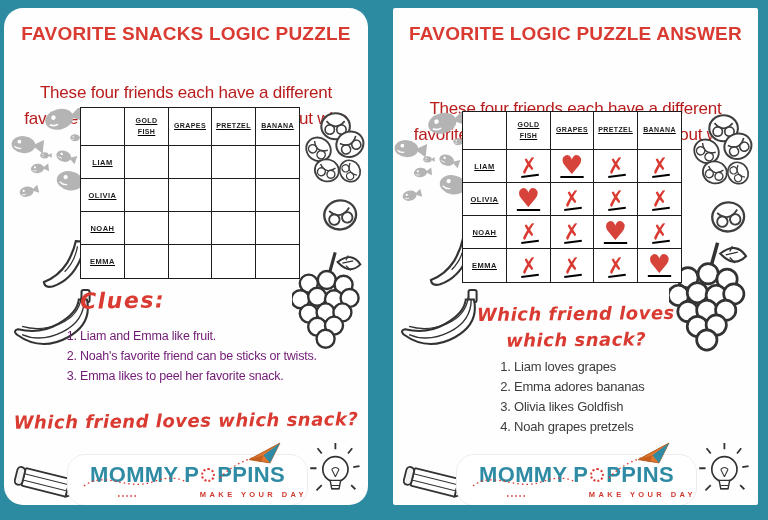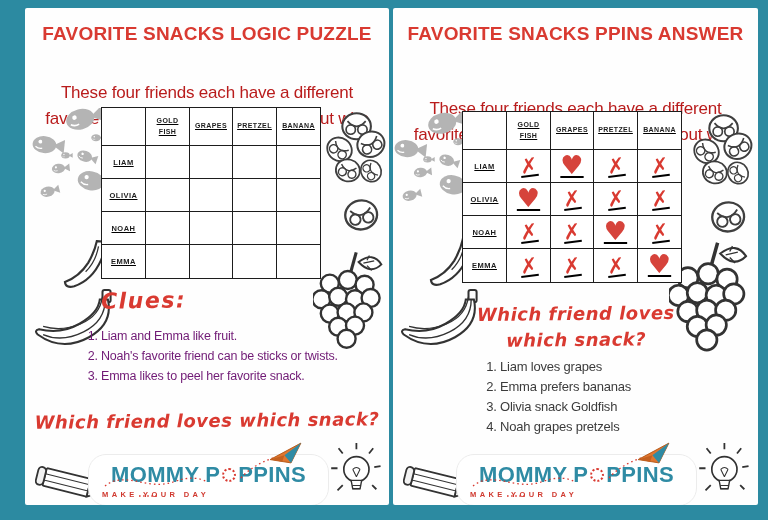--- a/index.html
+++ b/index.html
@@ -1,20 +1,20 @@
 <!DOCTYPE html>
 <html><head>
 <meta charset="utf-8">
 <style>
   * { margin:0; padding:0; box-sizing:border-box; }
   html,body { width:768px; height:520px; }
   body { background:#2c8aa1; font-family:"Liberation Sans",sans-serif; position:relative; overflow:hidden; }
 
   .page { position:absolute; top:8px; width:364px; height:497px; background:#fefefe; border-radius:2px; overflow:hidden; }
-  .page.pleft  { left:25px; }
+  .page.pleft  { left:4px;border-radius:19px; }
   .page.pright { left:393px; width:365px; }
 
   .title { position:absolute; top:15px; width:100%; text-align:center; color:#d93a31;
            font-weight:bold; font-size:19px; letter-spacing:0.2px; }
   .subtitle { position:absolute; left:14px; right:14px; text-align:center; color:#b91c1c;
               font-size:17px; line-height:1.55; letter-spacing:-0.2px;margin-top:28px; }
   .page.pleft  .subtitle { top:44px; }
   .page.pright .subtitle { top:60px; }
 
   .grid { position:absolute; display:grid; background:#fff;
@@ -33,27 +33,27 @@
   .cell.mark-x span{ display:inline-block; transform:rotate(-7deg); }
   .cell.mark-heart { color:#d6433b; font-family:"DejaVu Sans",sans-serif; font-size:26px; padding-bottom:3px; }
 
   .hand { color:#d93a31; font-family:"DejaVu Sans",sans-serif; font-style:italic; font-weight:600; }
   .clues-head { position:absolute; left:76px; top:280px; font-size:22px; letter-spacing:1.5px; transform:rotate(-1deg); }
   .clues { position:absolute; left:62px; top:318px; width:292px; font-size:12.5px; color:#701a75;
            line-height:1.6; letter-spacing:-0.2px; padding-left:14px; }
   .question-left  { position:absolute; top:402px; width:100%; text-align:center; font-size:18px; letter-spacing:0.5px; transform:rotate(-0.6deg); }
   .question-right { position:absolute; top:293px; left:50%; width:250px; transform:translateX(-50%) rotate(-0.6deg);
                     text-align:center; font-size:18px; letter-spacing:0.5px; line-height:1.45; }
-  .answers { position:absolute; left:92px; top:349px; font-size:13px; color:#3c3c3c;
+  .answers { position:absolute; left:106px; top:349px; font-size:13px; color:#3c3c3c;
              line-height:1.55; letter-spacing:-0.2px; padding-left:15px; }
 
   .deco { position:absolute; }
 
   .footer-pill { position:absolute; left:63px; top:446px; width:241px; height:52px; background:#fff;
-                 border:1px solid #ececec; border-radius:18px; text-align:left; }
+                 border:1px solid #ececec; border-radius:18px; text-align:right; }
   .brand { margin-top:7px; display:flex; justify-content:center; align-items:center;
            color:#2f8ba4; font-weight:bold; font-size:22px; letter-spacing:0.3px; }
   .loop-o { width:14px; height:14px; border:2.2px dotted #d93a31; border-radius:50%;
             display:inline-block; margin:0 2px; }
   .tagline { margin-top:2px; color:#d0392f; font-size:7.5px; font-weight:bold; letter-spacing:3.4px; padding-left:13px; }
   .plane  { position:absolute; top:-13px; right:26px; }
   .flight { position:absolute; inset:0; overflow:visible; pointer-events:none; }
 </style>
 </head>
 <body>
@@ -212,21 +212,21 @@
     <div class="brand">
         <span>MOMMY P</span>
         <span class="loop-o"></span>
         <span>PPINS</span>
       </div>
     <div class="tagline">MAKE YOUR DAY</div>
   </div>
 </div>
 
 <div class="page pright">
-  <div class="title">FAVORITE SNACKS PPINS ANSWER</div>
+  <div class="title">FAVORITE LOGIC PUZZLE ANSWER</div>
   <div class="subtitle">These four friends each have a different favorite snack. Use the clues to find out who likes what!</div>
 
   <svg class="deco" style="left:0px;top:104px" width="92" height="112">
     <use href="#d-fish" transform="translate(32,4) rotate(-14) scale(1.5)"></use>
     <use href="#d-fish" transform="translate(2,26) rotate(6) scale(1.25)"></use>
     <use href="#d-fish" transform="translate(60,26) scale(0.5)"></use>
     <use href="#d-fish" transform="translate(48,40) rotate(18) scale(0.8)"></use>
     <use href="#d-fish" transform="translate(30,44) scale(0.45)"></use>
     <use href="#d-fish" transform="translate(20,56) rotate(-6) scale(0.7)"></use>
     <use href="#d-fish" transform="translate(48,60) rotate(10) scale(1.4)"></use>
@@ -299,22 +299,22 @@
       </div>
       <div class="cell mark-x">
         <span>✗</span>
       </div>
       <div class="cell mark-heart">♥</div>
     </div>
 
   <div class="hand question-right">Which friend loves which snack?</div>
   <ol class="answers">
     <li>Liam loves grapes</li>
-    <li>Emma prefers bananas</li>
-    <li>Olivia snack Goldfish</li>
+    <li>Emma adores bananas</li>
+    <li>Olivia likes Goldfish</li>
     <li>Noah grapes pretzels</li>
   </ol>
 
   <svg class="deco" style="left:10px;top:448px" width="84" height="50">
     <use href="#d-pencil" transform="translate(4,6) rotate(14) scale(1.3)"></use>
   </svg>
   <svg class="deco" style="left:300px;top:432px" width="62" height="70">
     <use href="#d-bulb" transform="translate(2,2) scale(1.05)"></use>
   </svg>
 

